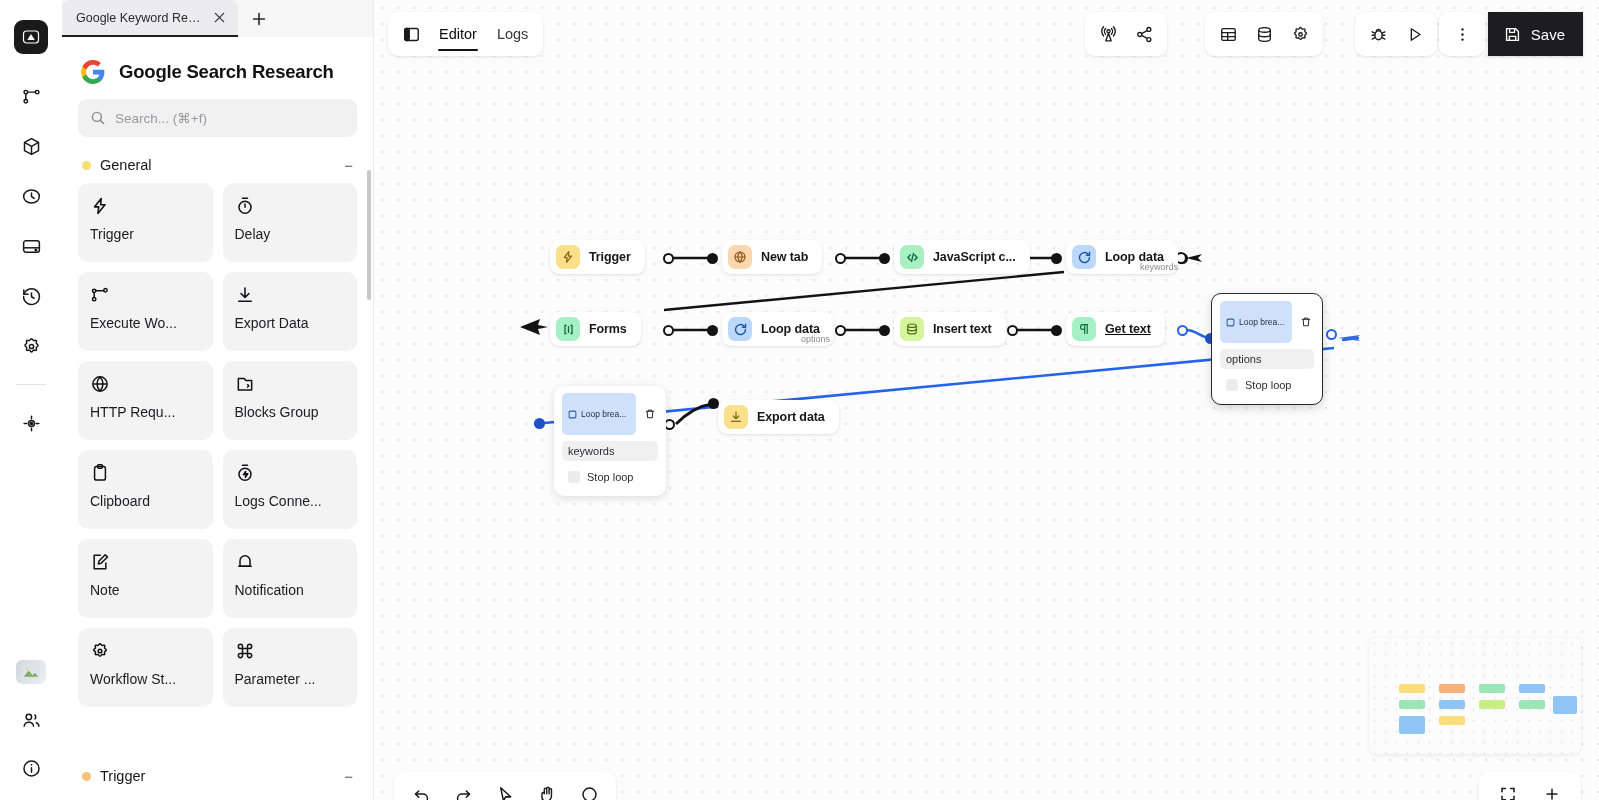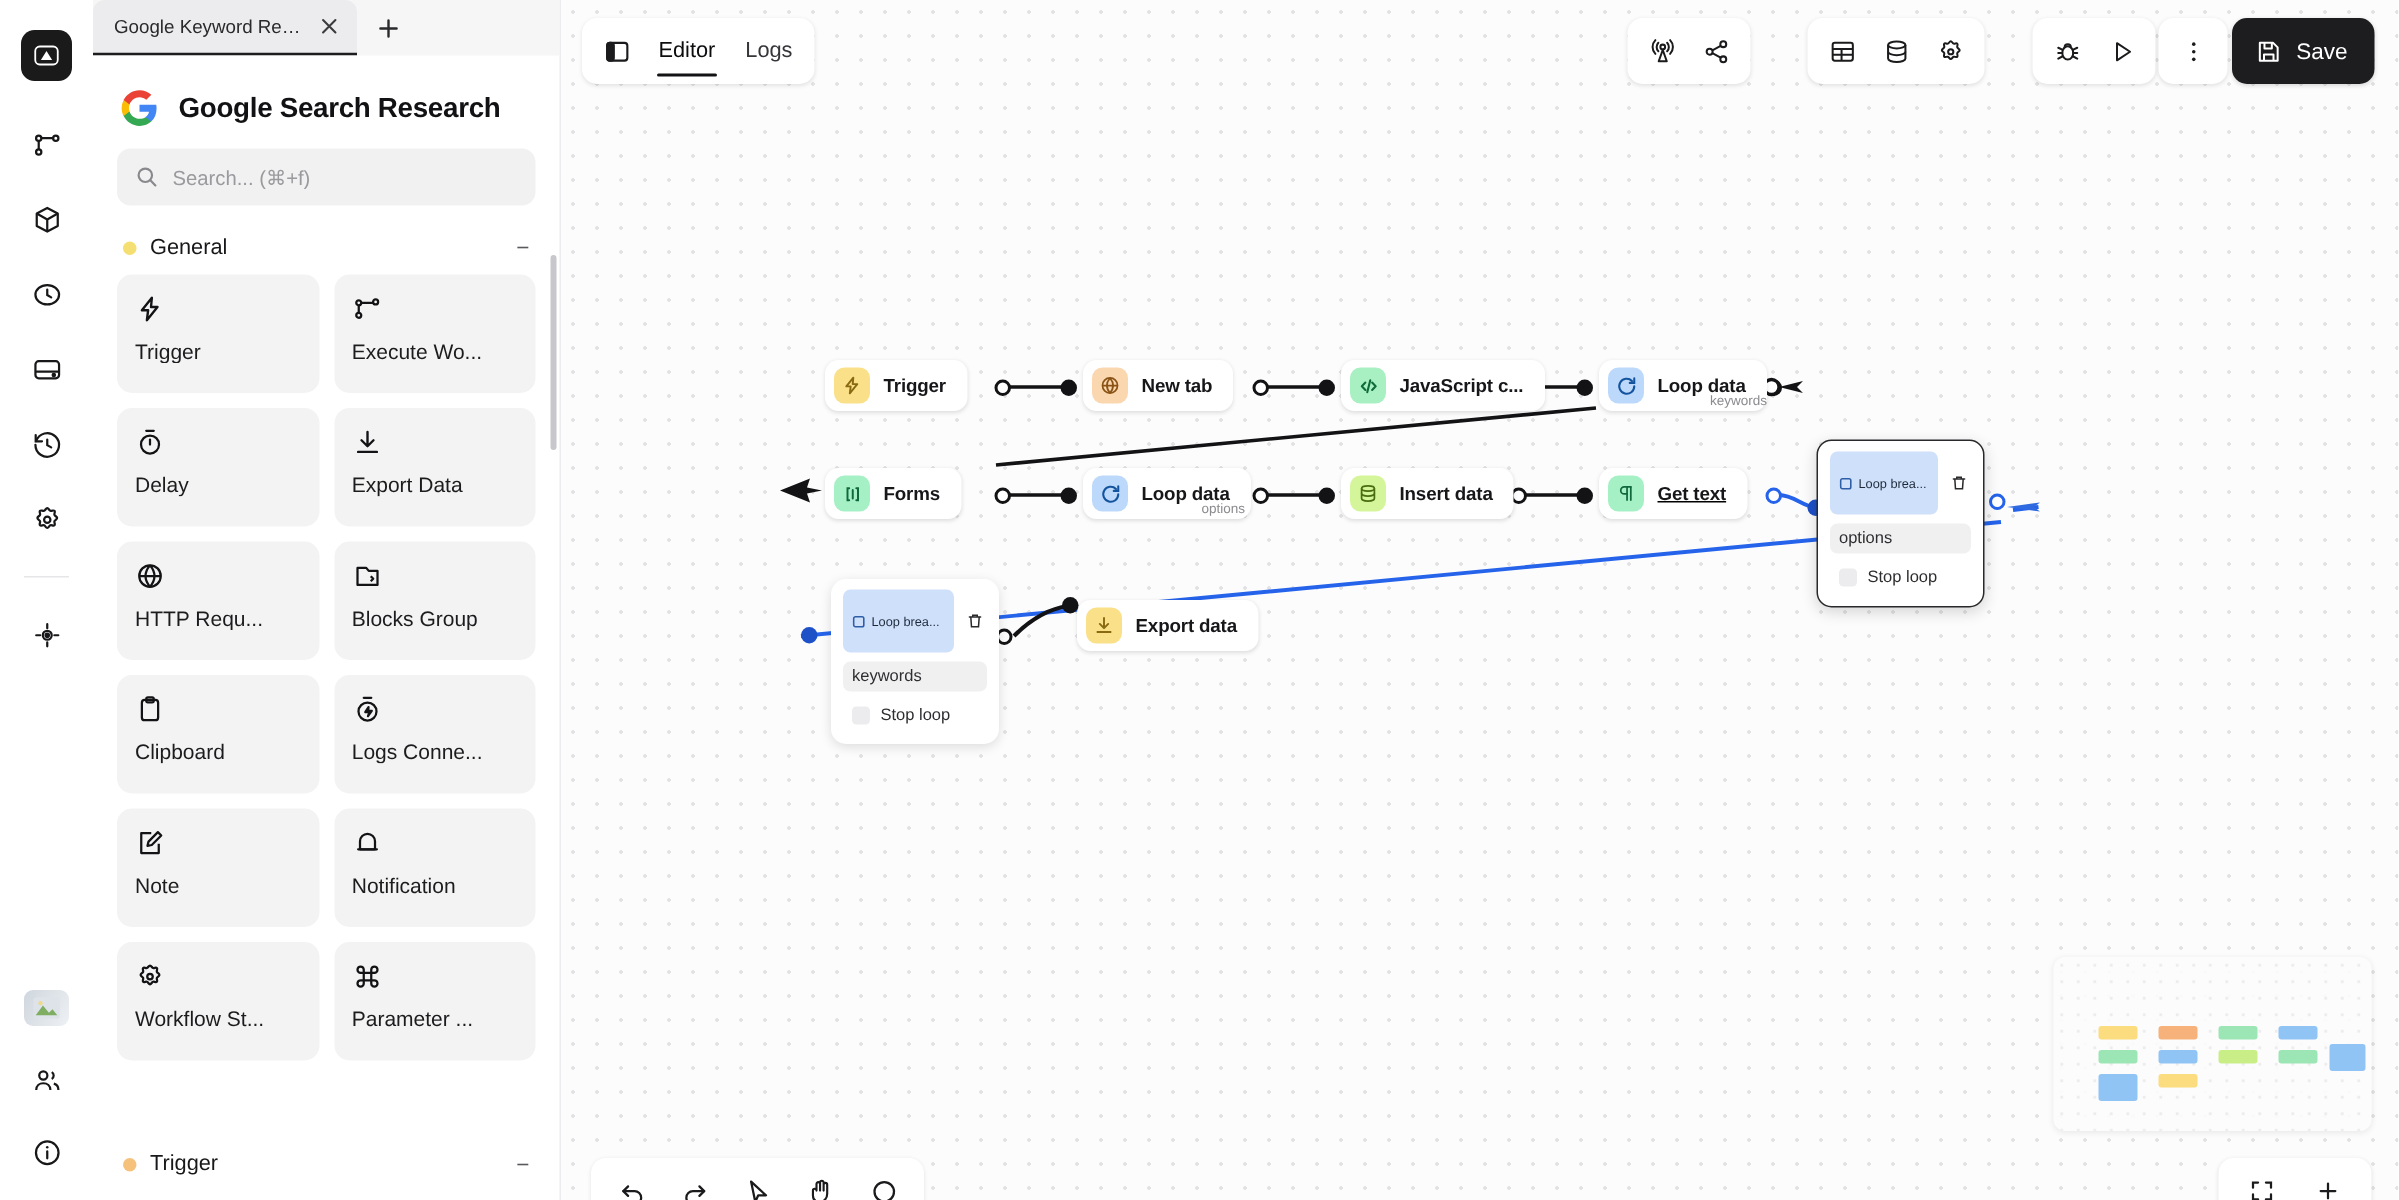--- a/index.html
+++ b/index.html
@@ -116,21 +116,21 @@
   }
   .tb-tab.active { color: #0d0d0f; }
   .tb-tab.active::after {
     content:''; position:absolute; left: 8px; right: 8px; bottom: 5px; height: 2px;
     background: #131315; border-radius: 2px;
   }
   .tb-group { position: absolute; top: 12px; display:flex; align-items:center; height:44px;
     background:#fff; border-radius: 10px; box-shadow: 0 1px 3px rgba(0,0,0,.10); padding: 0 6px; gap: 2px;}
   .save-btn {
     position: absolute; top: 12px; right: 16px; height: 44px; display: flex; align-items: center;
-    gap: 9px; background: #1d1d1f; color: #fff; border-radius: 10px; padding: 0 18px 0 15px;
+    gap: 9px; background: #1d1d1f; color: #fff; border-radius: 0; padding: 0 18px 0 15px;
     font-size: 15px; cursor: pointer; box-shadow: 0 1px 3px rgba(0,0,0,.14);
   }
 
   
   .node {
     position: absolute; height: 34px; background: #fff; border-radius: 9px;
     display: flex; align-items: center; gap: 9px; padding: 0 14px 0 6px;
     box-shadow: 0 1px 3px rgba(0,0,0,.12); white-space: nowrap;
   }
   .node-ico {
@@ -334,38 +334,38 @@
           <span class="block-icon">
             <svg width="20" height="20" viewBox="0 0 24 24" fill="none" stroke="#131315" stroke-width="1.9" stroke-linejoin="round" stroke-linecap="round">
                 <path d="M13.5 3 5.5 13h5l-1 8 8.5-10.6h-5.2z"></path>
               </svg>
           </span>
           <div class="block-label">Trigger</div>
         </div>
 
         <div class="block">
           <span class="block-icon">
+            <svg width="20" height="20" viewBox="0 0 24 24" fill="none" stroke="#131315" stroke-width="1.8" stroke-linecap="round">
+                <circle cx="12" cy="13.6" r="7.2"></circle>
+                <path d="M9 2.6h6M12 9.6v4"></path>
+              </svg>
+          </span>
+          <div class="block-label">Delay</div>
+        </div>
+
+        <div class="block">
+          <span class="block-icon">
             <svg width="20" height="20" viewBox="0 0 24 24" fill="none" stroke="#131315" stroke-width="1.8">
                 <circle cx="5" cy="7" r="2"></circle>
                 <circle cx="18.5" cy="6.3" r="2"></circle>
                 <circle cx="5" cy="17" r="2"></circle>
                 <path d="M7 7h9.5M5 9v6"></path>
               </svg>
           </span>
           <div class="block-label">Execute Wo...</div>
-        </div>
-
-        <div class="block">
-          <span class="block-icon">
-            <svg width="20" height="20" viewBox="0 0 24 24" fill="none" stroke="#131315" stroke-width="1.8" stroke-linecap="round">
-                <circle cx="12" cy="13.6" r="7.2"></circle>
-                <path d="M9 2.6h6M12 9.6v4"></path>
-              </svg>
-          </span>
-          <div class="block-label">Delay</div>
         </div>
 
         <div class="block">
           <span class="block-icon">
             <svg width="20" height="20" viewBox="0 0 24 24" fill="none" stroke="#131315" stroke-width="1.9" stroke-linecap="round" stroke-linejoin="round">
                 <path d="M12 3.5v11M7.2 10.2 12 15l4.8-4.8M4.5 19.5h15"></path>
               </svg>
           </span>
           <div class="block-label">Export Data</div>
         </div>
@@ -677,21 +677,21 @@
     <span class="node-sub" style="left:427px; top:334px;">options</span>
 
     <div class="node" style="left:520px; top:312px;">
       <span class="node-ico" style="background:#d5f59a">
         <svg width="14" height="14" viewBox="0 0 24 24" fill="none" stroke="#4a6d12" stroke-width="2">
             <ellipse cx="12" cy="6.3" rx="7.3" ry="2.9"></ellipse>
             <path d="M4.7 6.3v11.4c0 1.6 3.27 2.9 7.3 2.9s7.3-1.3 7.3-2.9V6.3"></path>
             <path d="M4.7 12c0 1.6 3.27 2.9 7.3 2.9s7.3-1.3 7.3-2.9"></path>
           </svg>
       </span>
-      <span class="node-label">Insert data</span>
+      <span class="node-label">Insert text</span>
     </div>
 
     <div class="node" style="left:692px; top:312px;text-decoration:underline;">
       <span class="node-ico" style="background:#a6f0c6">
         <svg width="14" height="14" viewBox="0 0 24 24" fill="none" stroke="#10693d" stroke-width="2" stroke-linecap="round">
             <path d="M17.5 4.5H10a4 4 0 0 0 0 8h3.2"></path>
             <path d="M13.2 4.5v15M17.5 4.5v15"></path>
           </svg>
       </span>
       <span class="node-label">Get text</span>

